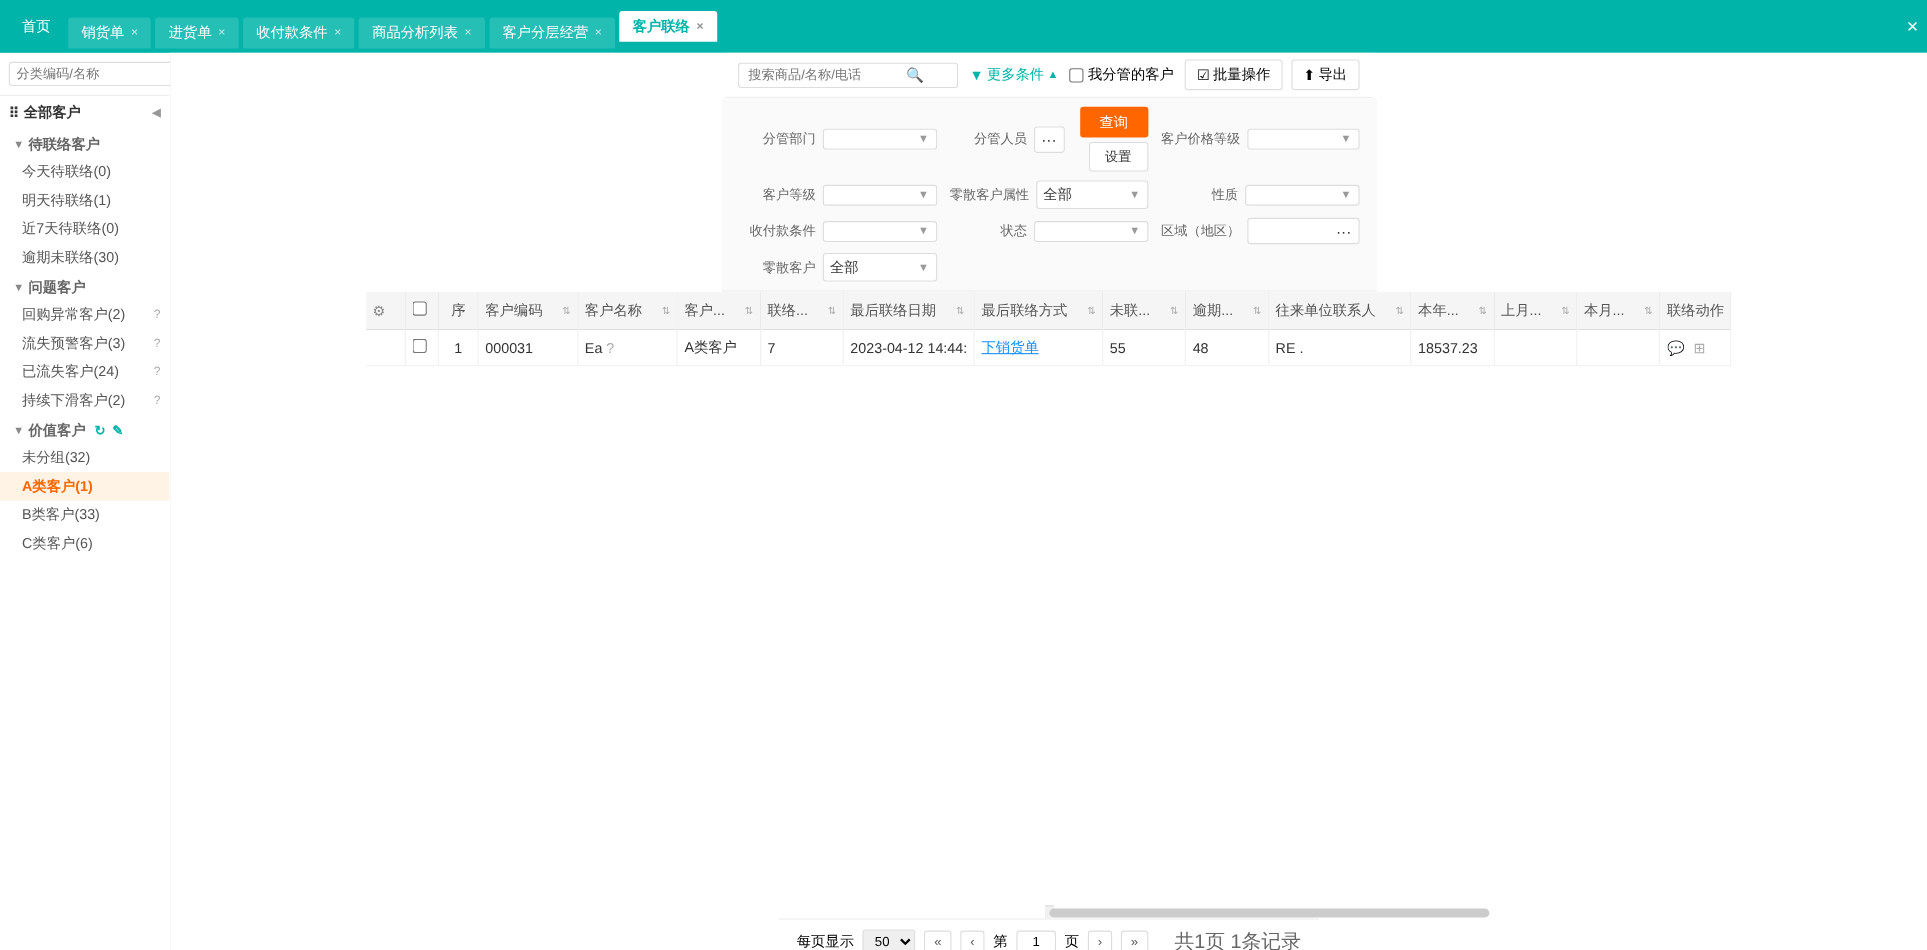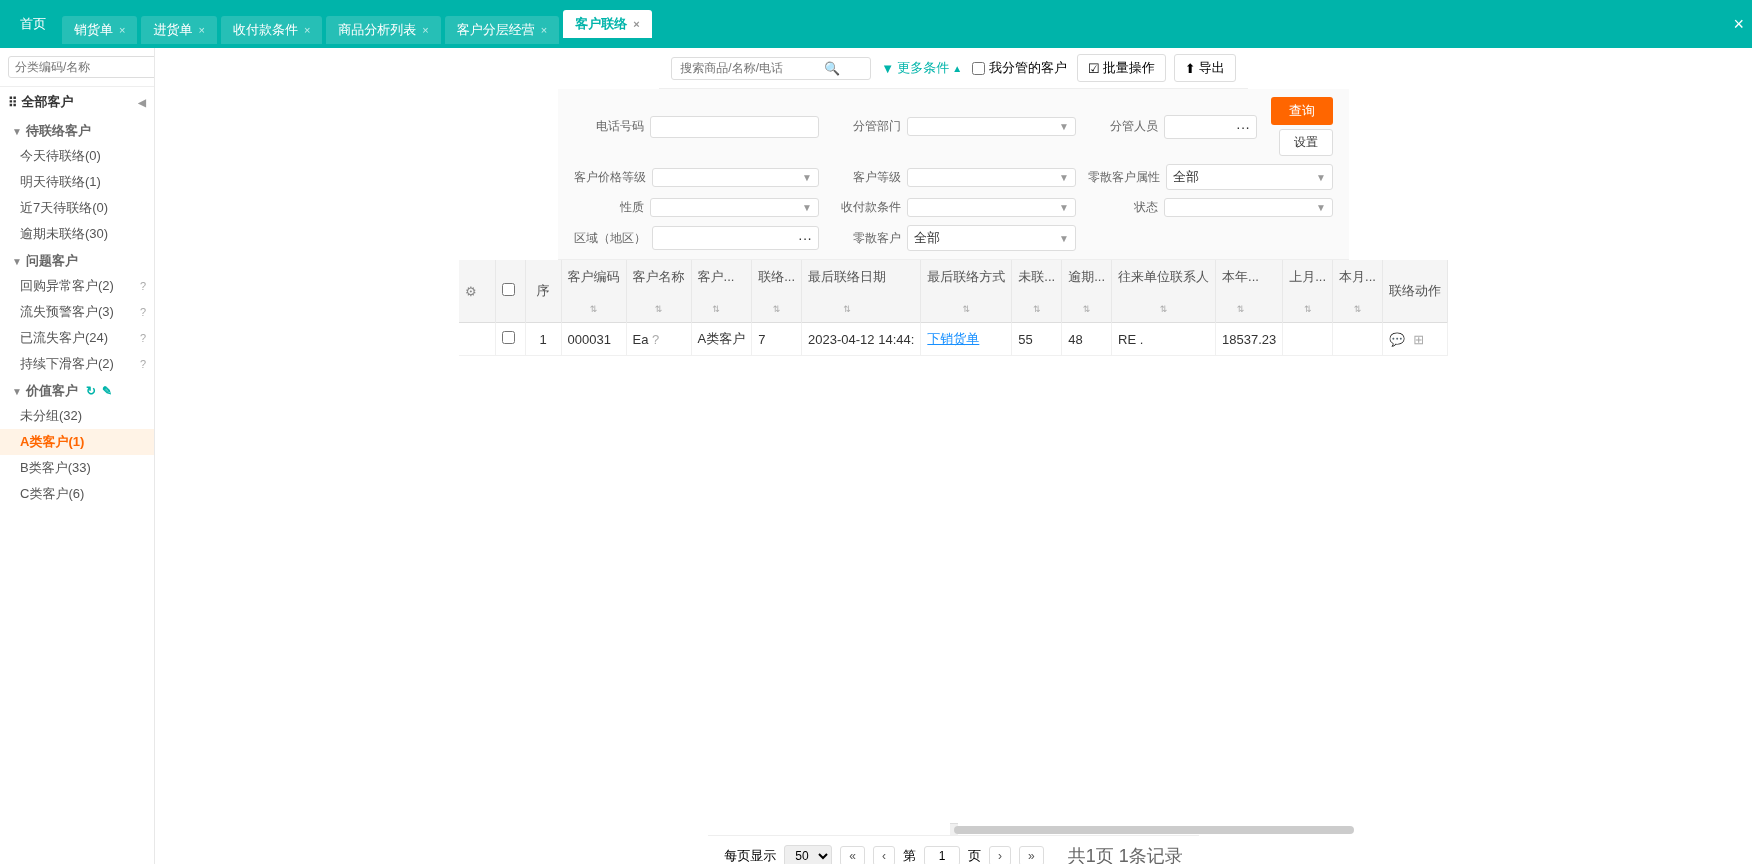--- a/index.html
+++ b/index.html
@@ -54,21 +54,21 @@
     .filter-dots { color: #999; cursor: pointer; font-size: 14px; }
     .btn-query { background: #ff6600; color: #fff; border: none; padding: 5px 18px; border-radius: 3px; cursor: pointer; font-size: 13px; }
     .btn-settings { background: #fff; color: #333; border: 1px solid #ddd; padding: 4px 14px; border-radius: 3px; cursor: pointer; font-size: 12px; }
     .filter-actions { display: flex; flex-direction: column; gap: 4px; align-items: flex-end; justify-content: center; }
 
     
     .table-wrapper { flex: 1; overflow: auto; }
     table { width: 100%; border-collapse: collapse; font-size: 12px; }
     thead tr { background: #f5f5f5; border-bottom: 1px solid #ddd; }
     thead th { padding: 8px 6px; text-align: left; color: #555; font-weight: normal; border-right: 1px solid #e8e8e8; white-space: nowrap; position: sticky; top: 0; background: #f5f5f5; z-index: 1; }
-    thead th .col-sort { display: inline-flex; align-items: center; gap: 18px; flex-direction: column; }
+    thead th .col-sort { display: inline-flex; align-items: center; gap: 18px; }
     thead th .sort-icon { color: #aaa; font-size: 9px; }
     tbody tr { border-bottom: 1px solid #f0f0f0; }
     tbody td { padding: 7px 6px; color: #333; border-right: 1px solid #f0f0f0; white-space: nowrap; }
     .link-text { color: #1890ff; cursor: pointer; text-decoration: underline; }
     .action-icons { display: flex; gap: 8px; color: #aaa; font-size: 14px; cursor: pointer; }
 
     
     .pagination { display: flex; align-items: center; justify-content: center; padding: 8px 16px; border-top: 1px solid #eee; gap: 8px; background: #fff; }
     .page-size-select { border: 1px solid #ddd; border-radius: 3px; padding: 2px 6px; font-size: 12px; }
     .page-btn { border: 1px solid #ddd; background: #fff; padding: 2px 8px; border-radius: 3px; cursor: pointer; font-size: 12px; color: #555; }
@@ -213,24 +213,20 @@
         </button>
         <button class="btn-export">
           <span>⬆</span>
           <span>导出</span>
         </button>
       </div>
     </div>
 
     <div class="advanced-filter">
 
-      <div class="filter-row">
-        <span class="filter-label">电话号码</span>
-        <input class="filter-input" type="text" style="">
-      </div>
       <div class="filter-row">
         <span class="filter-label">分管部门</span>
         <div class="filter-select">
           <span></span>
           <span class="arrow">▼</span>
         </div>
       </div>
       <div class="filter-row">
         <span class="filter-label">分管人员</span>
         <div class="filter-select" style="flex:1;border:1px solid #ddd;border-radius:3px;padding:3px 6px;display:flex;align-items:center;justify-content:space-between;">

